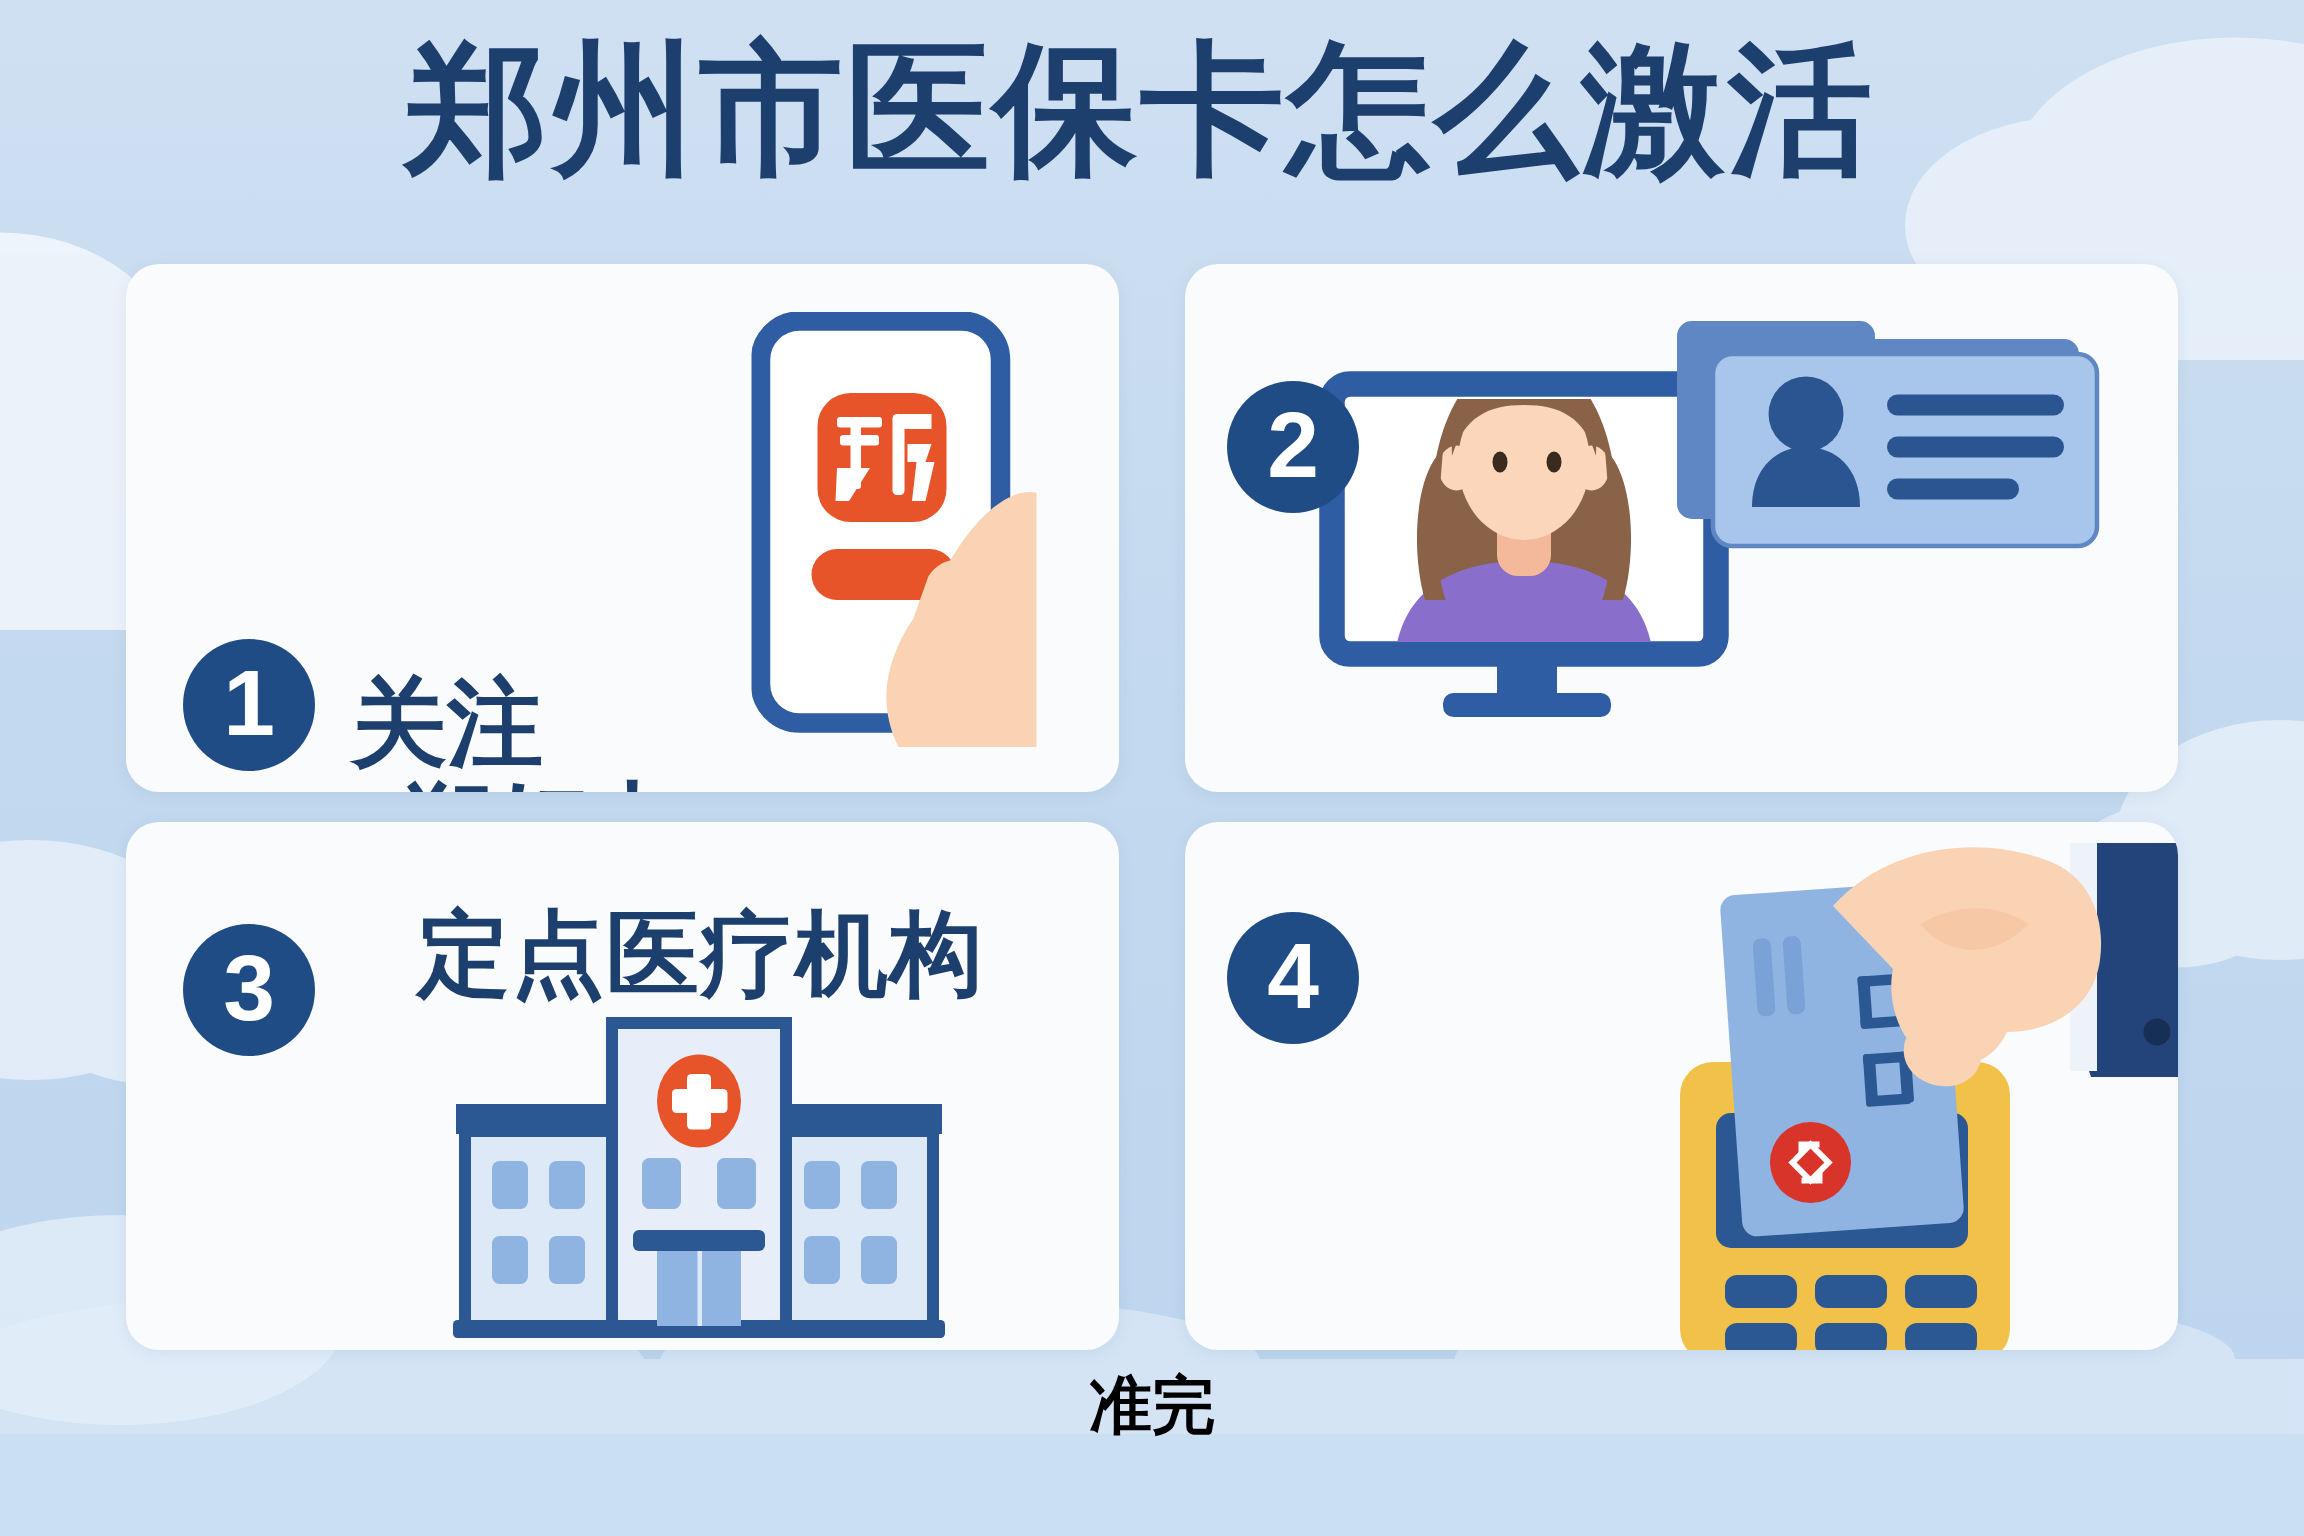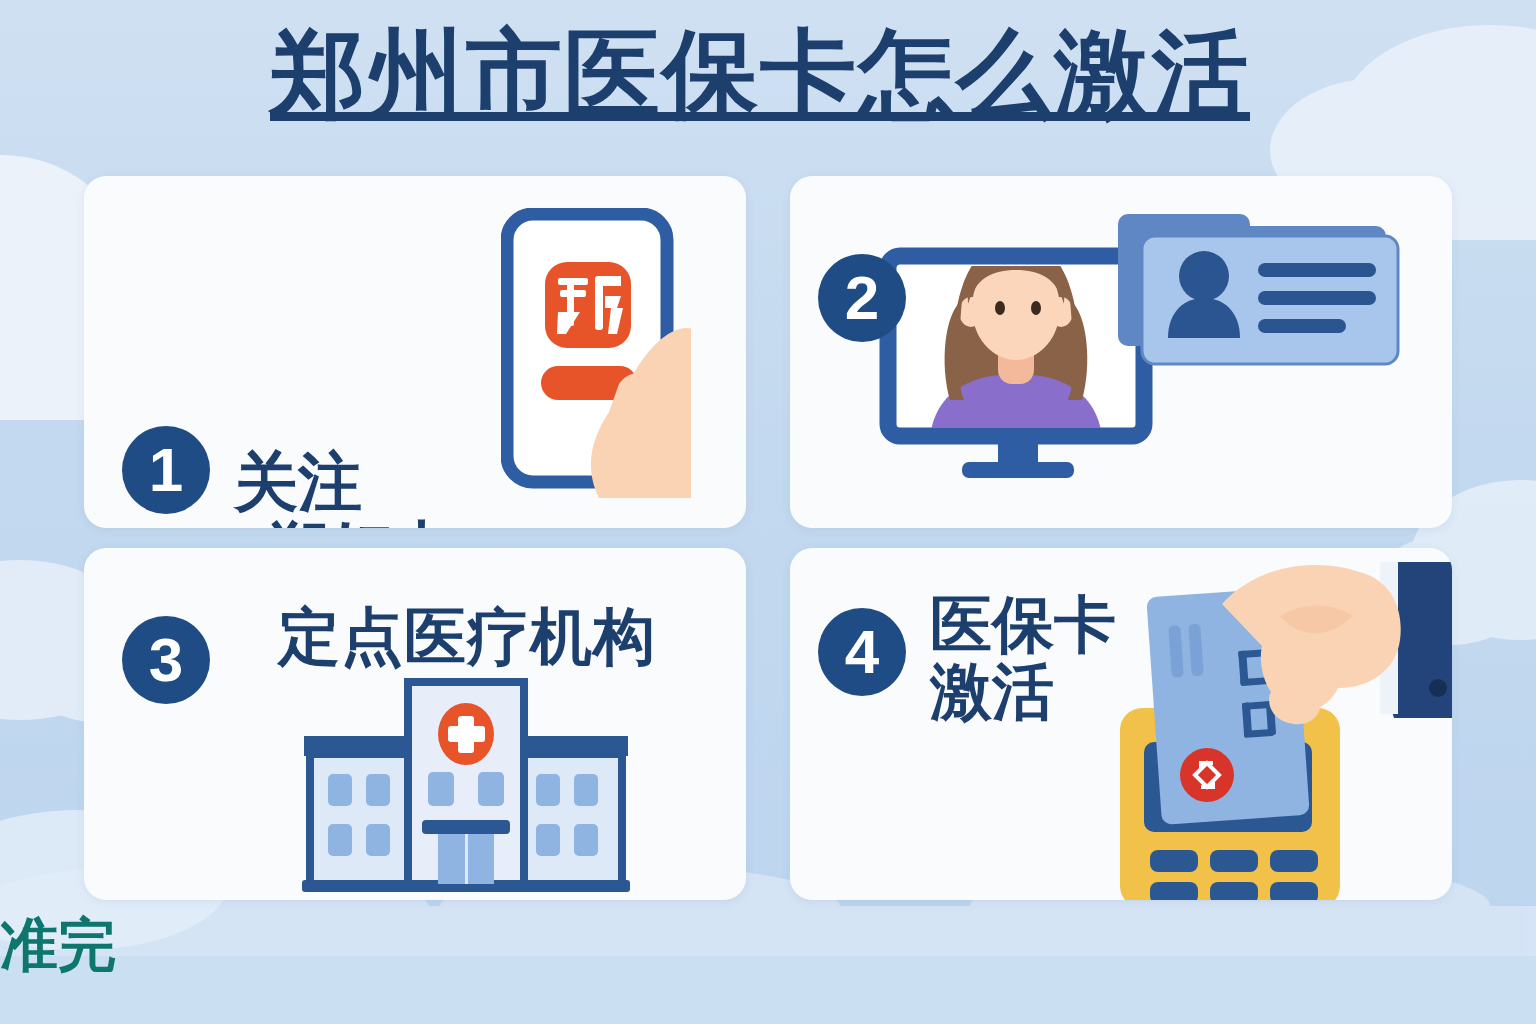--- a/index.html
+++ b/index.html
@@ -19,21 +19,20 @@
 
   
   .title{
     position:absolute;left:0;right:16px;top:26px;
     text-align:center;
     font-size:96px;line-height:1;
     font-weight:bold;
     letter-spacing:2px;
     color:#1d3f6e;
     white-space:nowrap;
-    text-decoration:underline;
   }
 
   
   .grid{
     position:absolute;left:84px;top:176px;
     width:1368px;height:724px;
     display:grid;
     grid-template-columns:662px 662px;
     grid-template-rows:352px 352px;
     gap:20px 44px;
@@ -84,22 +83,22 @@
   .hospital{position:absolute;left:212px;top:120px;width:340px;height:230px;}
 
   
   #card4 .badge{left:28px;top:60px;}
   #card4 .label{left:140px;top:44px;font-size:62px;}
   .pos{position:absolute;right:-10px;top:12px;width:360px;height:345px;}
 
   
   .footer{
     position:absolute;left:0;right:0;top:916px;
-    text-align:left;
-    font-size:58px;font-weight:bold;color:#0f766e;
+    text-align:center;
+    font-size:42px;font-weight:bold;color:#000000;
     line-height:1;
   }
 </style>
 </head>
 <body>
 
 <div id="bg">
   <svg viewBox="0 0 1536 1024" xmlns="http://www.w3.org/2000/svg">
     <defs>
       <linearGradient id="skyGrad" x1="0" y1="0" x2="0" y2="1">
@@ -288,22 +287,20 @@
 
           <rect x="126" y="152" width="88" height="14" rx="4" fill="#2b5892"></rect>
           <rect x="142" y="166" width="56" height="50" fill="#8fb4e2"></rect>
           <rect x="169" y="166" width="3" height="50" fill="#dee9f7"></rect>
         </svg>
       </div>
     </div>
 
     <div class="card" id="card4">
       <div class="badge">4</div>
-      <div class="label">医保卡
-激活</div>
 
       <div class="pos">
         <svg viewBox="0 0 360 345" xmlns="http://www.w3.org/2000/svg">
 
           <path d="M292 2 h70 v156 h-70 c-14 -40 -14 -112 0 -156 z" fill="#22447a"></path>
           <rect x="278" y="2" width="18" height="152" fill="#eef3fa"></rect>
           <circle cx="336" cy="128" r="9" fill="#182f55"></circle>
 
           <rect x="18" y="148" width="220" height="200" rx="22" fill="#f2c14a"></rect>
 

